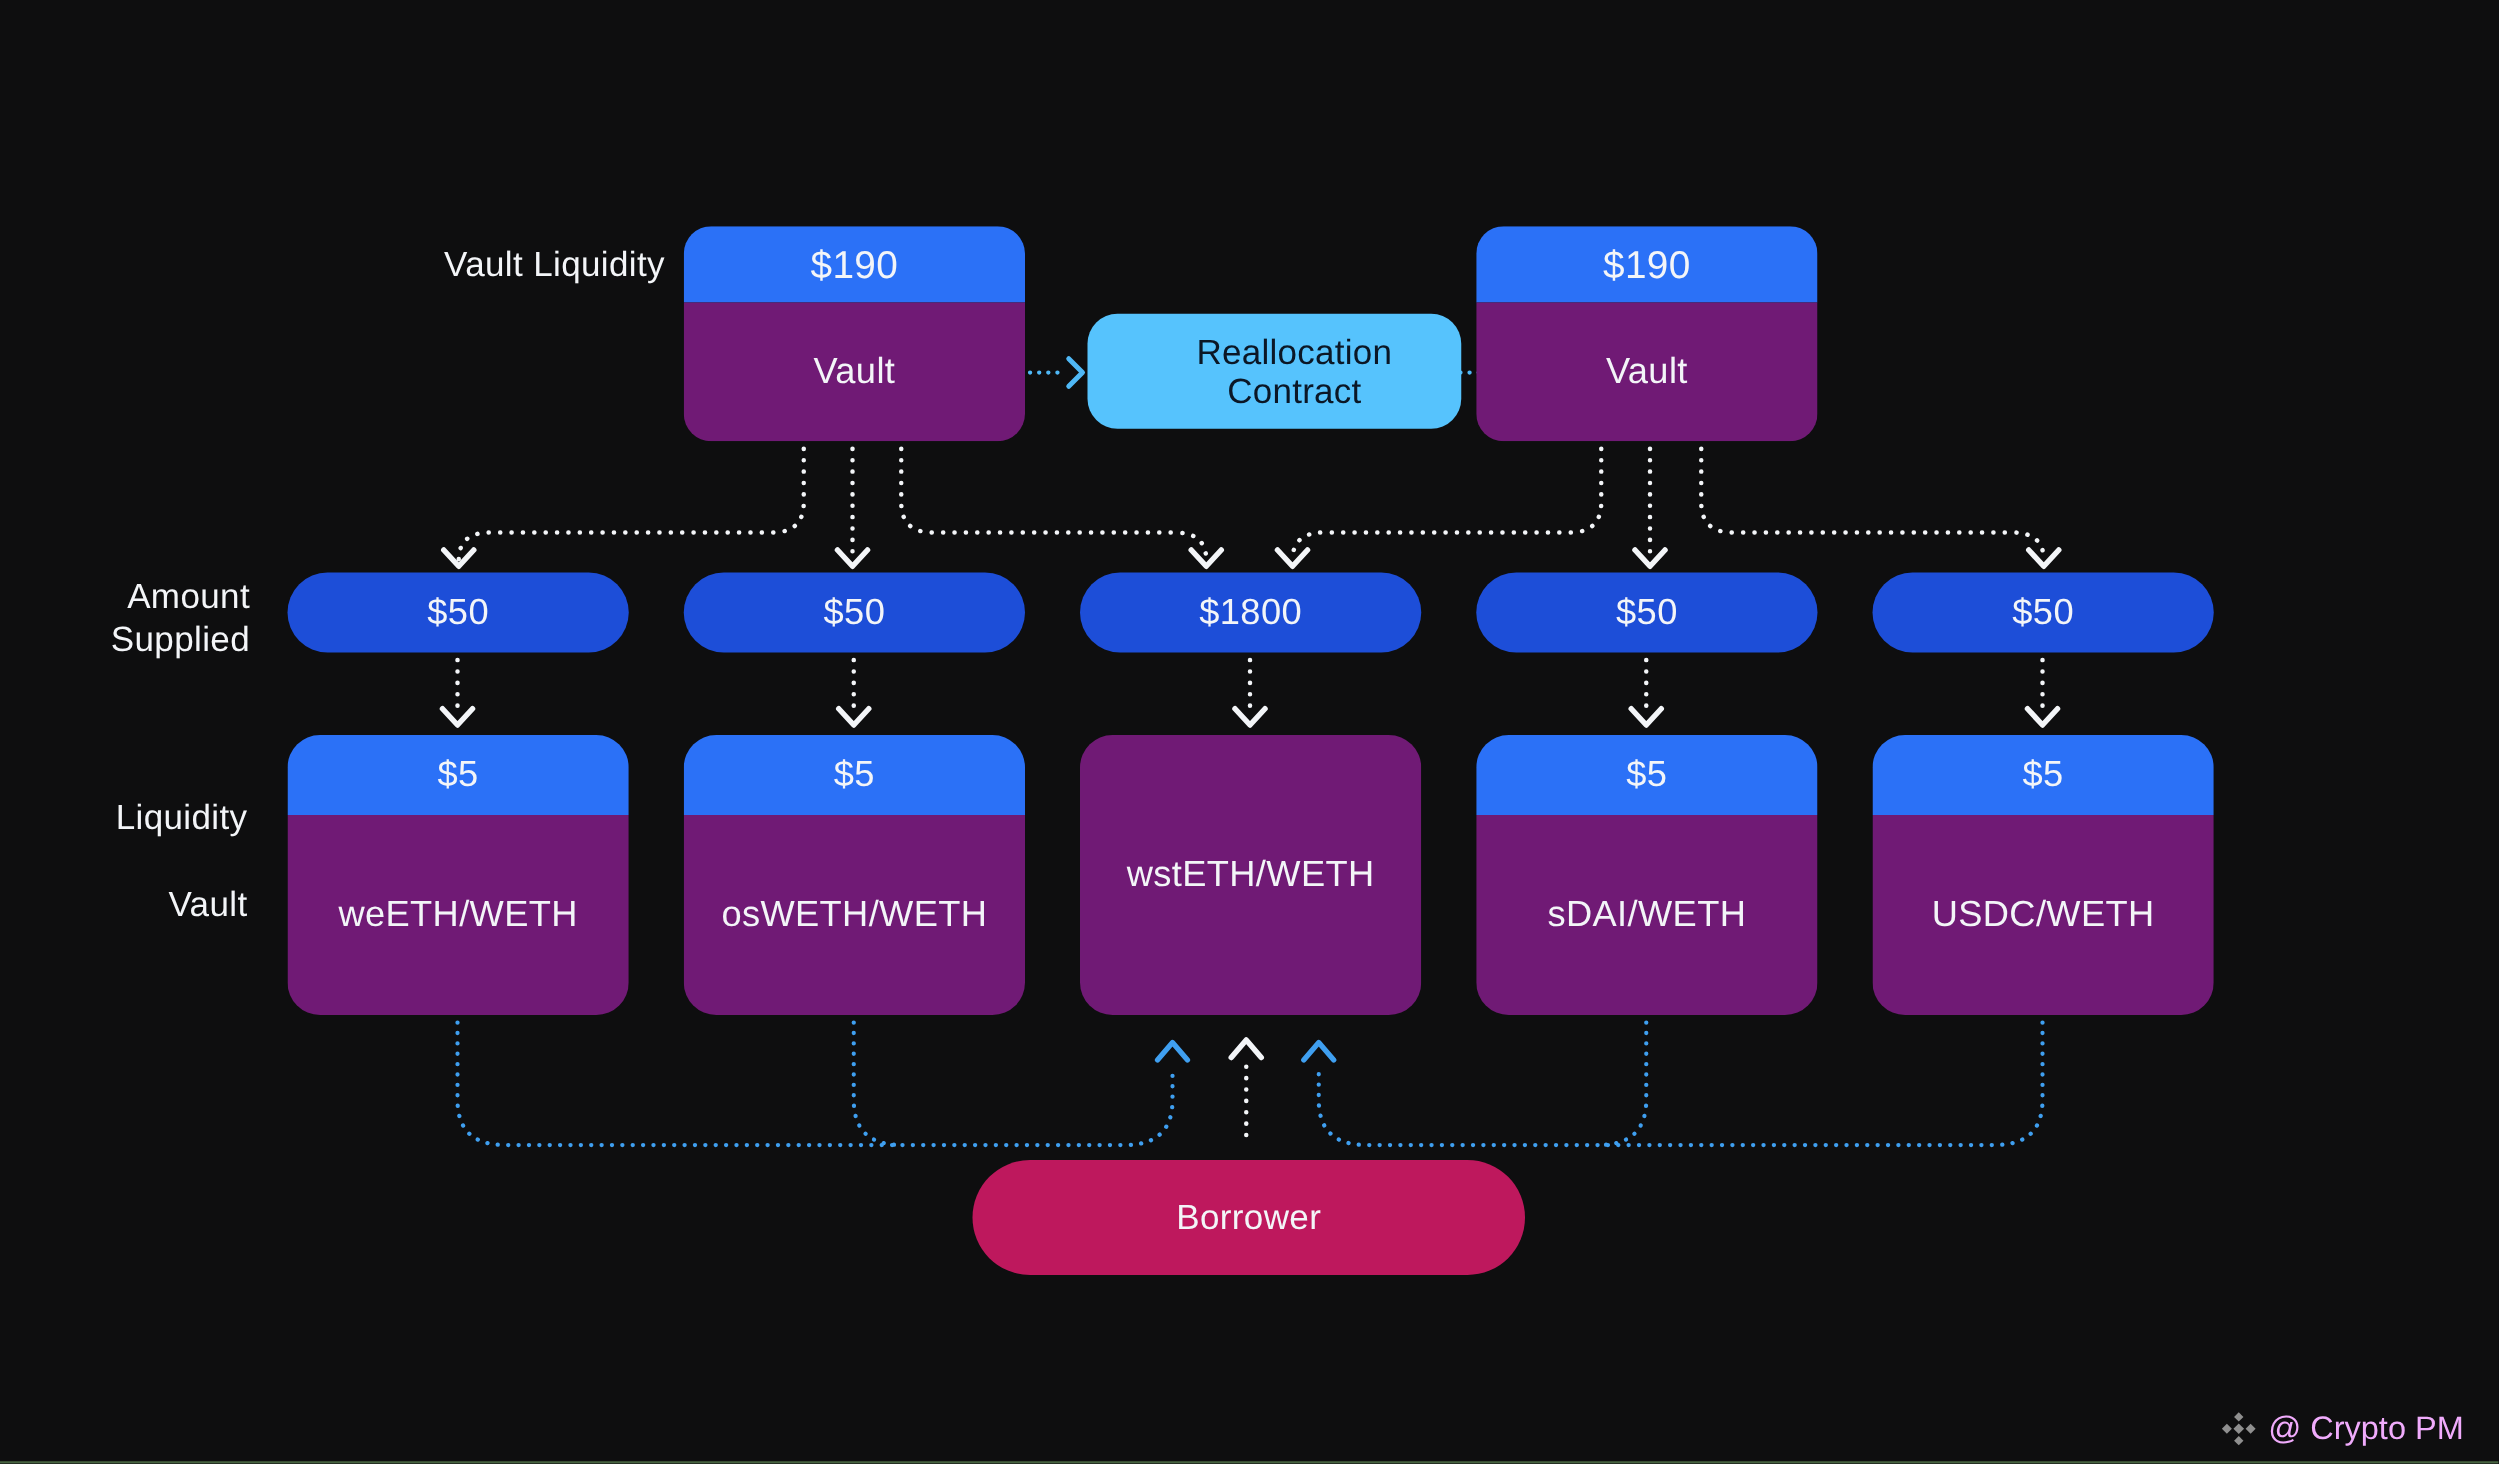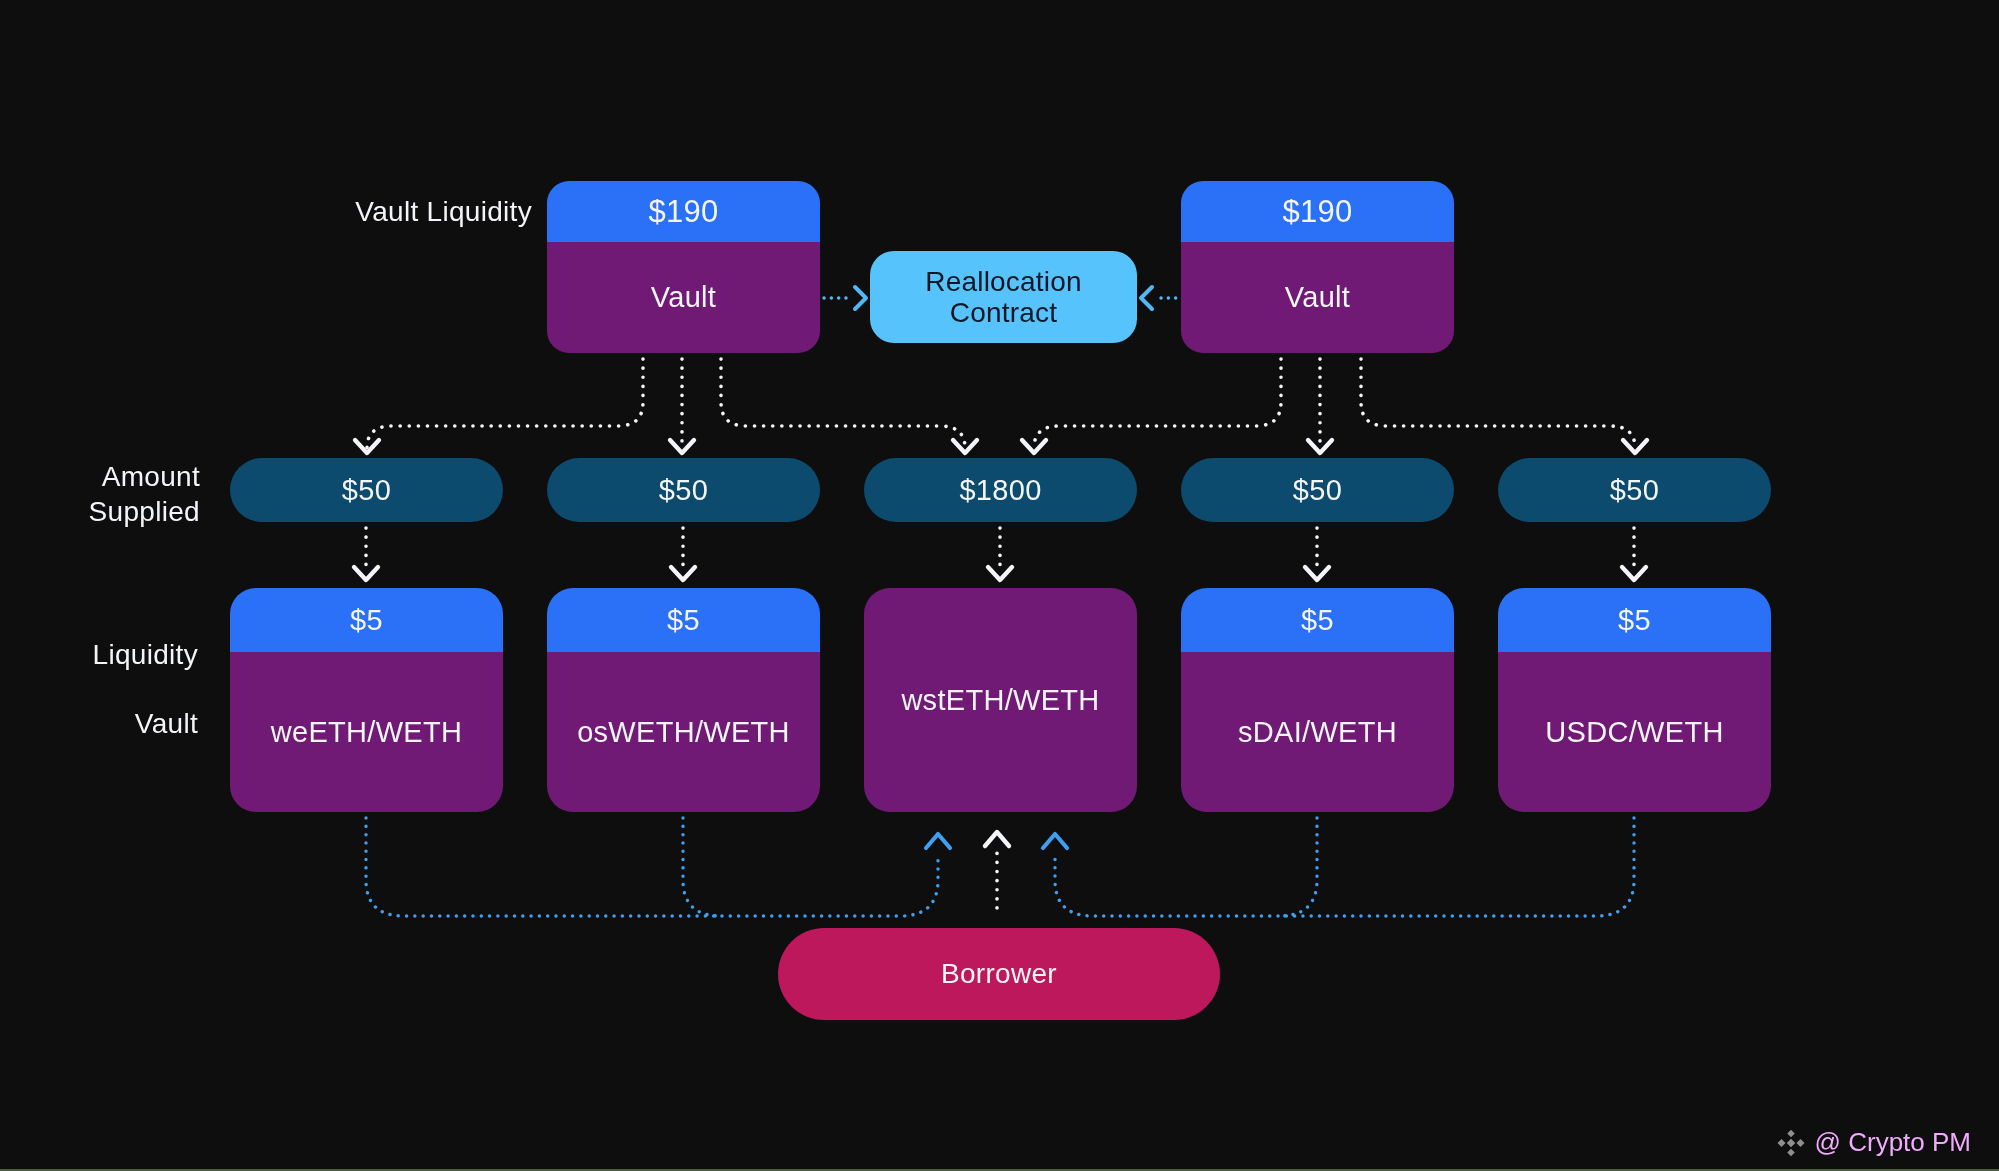--- a/index.html
+++ b/index.html
@@ -18,26 +18,26 @@
   .box{position:absolute;z-index:2;border-radius:22px;overflow:hidden;display:flex;flex-direction:column;}
   .box-header{background:#2b71f7;display:flex;align-items:center;justify-content:center;font-size:31px;letter-spacing:.3px;}
   .box-body{background:#701a75;flex:1;display:flex;align-items:center;justify-content:center;font-size:29px;letter-spacing:.3px;}
 
   .vault-box{width:273px;height:172px;top:181px;}
   .vault-box .box-header{height:61px;text-align:right;}
 
   .market-box{width:273px;height:224px;top:588px;border-radius:26px;}
   .market-box .box-header{height:64px;font-size:29px;}
 
-  .pill{position:absolute;z-index:2;top:458px;width:273px;height:64px;border-radius:32px;background:#0c4a6e;
+  .pill{position:absolute;z-index:2;top:458px;width:273px;height:64px;border-radius:32px;background:#1d4ed8;
         display:flex;align-items:center;justify-content:center;font-size:29px;letter-spacing:.3px;}
 
   .realloc{position:absolute;z-index:2;left:870px;top:251px;width:267px;height:92px;border-radius:24px;
            background:#56c3fd;color:#0b1726;display:flex;flex-direction:column;align-items:center;justify-content:center;
-           font-size:28px;line-height:31px;letter-spacing:.2px;}
+           font-size:28px;line-height:31px;letter-spacing:.2px;padding-left:32px;}
 
   .borrower-pill{position:absolute;z-index:2;left:778px;top:928px;width:442px;height:92px;border-radius:46px;
            background:#be185d;display:flex;align-items:center;justify-content:center;font-size:28px;letter-spacing:.3px;}
 
   .row-label{position:absolute;z-index:2;transform:translateY(-50%);text-align:right;font-size:28px;line-height:35px;letter-spacing:.3px;color:#f3f5f8;}
 
   .watermark{position:absolute;z-index:3;right:28px;top:1127px;display:flex;align-items:center;gap:9px;font-size:26px;color:#f0abfc;}
   .watermark .icon{display:flex;align-items:center;}
 
   .bottom-line{position:absolute;left:0;bottom:0;width:100%;height:2px;background:#4d6b46;opacity:.9;z-index:4;}

